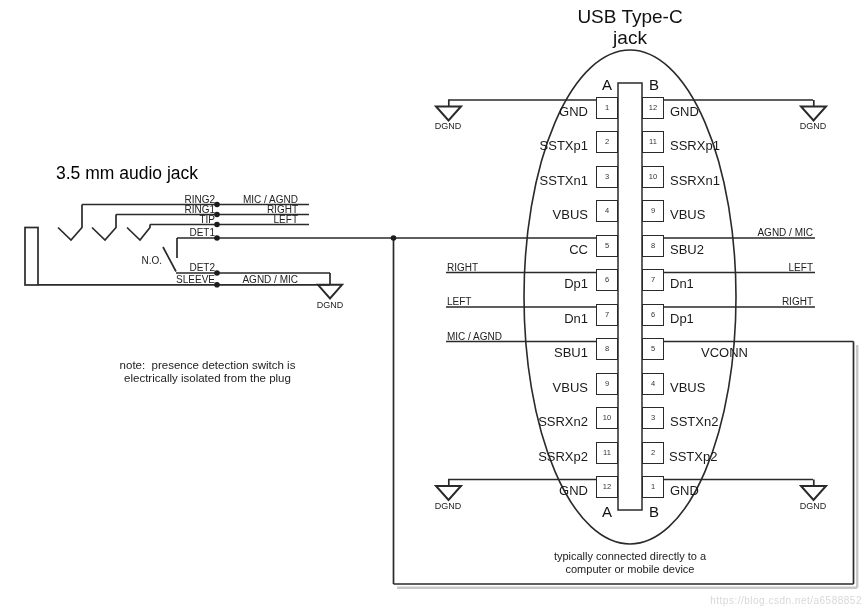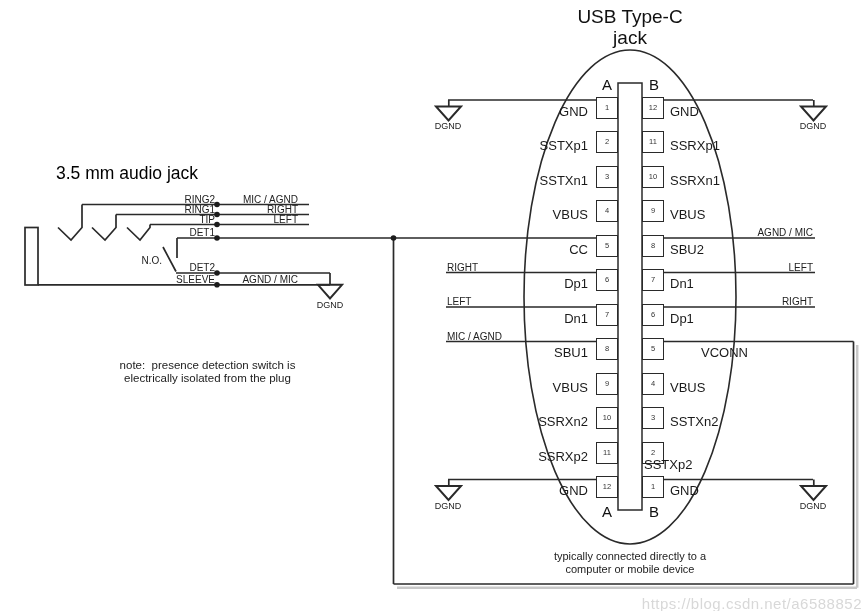--- a/index.html
+++ b/index.html
@@ -17,21 +17,21 @@
   .dgnd{font-size:9px;width:44px;text-align:center;color:#222;}
   .note{position:absolute;left:95px;top:318px;width:225px;text-align:center;
     font-size:11.5px;line-height:12.5px;color:#222;margin-top:41px;}
   .caption{position:absolute;left:505px;top:550px;width:250px;text-align:center;
     font-size:11px;line-height:12.5px;color:#222;}
   .ab{position:absolute;width:24px;text-align:center;font-size:15px;color:#111;}
   .pin-label{position:absolute;font-size:13px;line-height:14px;color:#1a1a1a;white-space:nowrap;}
   .pin-box{position:absolute;width:22px;height:22px;box-sizing:border-box;
     border:1.5px solid #2a2a2a;background:#fff;text-align:center;
     font-size:7.5px;line-height:19px;color:#333;}
-  .watermark{position:absolute;right:3px;top:595px;font-size:15px;letter-spacing:0.5px;}
+  .watermark{position:absolute;right:3px;top:595px;font-size:10px;letter-spacing:0.5px;}
   .keep-space{white-space:pre-wrap;}
 </style>
 </head>
 <body>
 
 <div class="canvas">
 
   <svg width="865" height="611" viewBox="0 0 865 611">
 
     <path d="M397 587.8 H857 M857.2 587.8 V345" stroke="#c8c8c8" stroke-width="2.5" fill="none"></path>
@@ -123,21 +123,21 @@
       <div class="pin-box" style="left: 596px; top: 372.5px;">9</div>
       <div class="pin-box" style="left: 642px; top: 372.5px;">4</div>
       <div class="pin-label" style="left: 670px; top: 380.5px;">VBUS</div>
       <div class="pin-label right-anchor" style="right: 277px; top: 415px; text-align: right;">SSRXn2</div>
       <div class="pin-box" style="left: 596px; top: 407px;">10</div>
       <div class="pin-box" style="left: 642px; top: 407px;">3</div>
       <div class="pin-label" style="left: 670px; top: 415px;">SSTXn2</div>
       <div class="pin-label right-anchor" style="right: 277px; top: 449.5px; text-align: right;">SSRXp2</div>
       <div class="pin-box" style="left: 596px; top: 441.5px;">11</div>
       <div class="pin-box" style="left: 642px; top: 441.5px;">2</div>
-      <div class="pin-label" style="left: 644px; top: 449.5px; margin-top: 8px;">SSTXp2</div>
+      <div class="pin-label" style="left: 669px; top: 449.5px;">SSTXp2</div>
       <div class="pin-label right-anchor" style="right: 277px; top: 484px; text-align: right;">GND</div>
       <div class="pin-box" style="left: 596px; top: 476px;">12</div>
       <div class="pin-box" style="left: 642px; top: 476px;">1</div>
       <div class="pin-label" style="left: 670px; top: 484px;">GND</div>
     </div>
 
   <div class="lbl small right-anchor" style="right:650px;top:193.5px;">RING2</div>
   <div class="lbl small right-anchor" style="right:650px;top:203.5px;">RING1</div>
   <div class="lbl small right-anchor" style="right:650px;top:213.5px;">TIP</div>
   <div class="lbl small right-anchor" style="right:650px;top:227px;">DET1</div>

